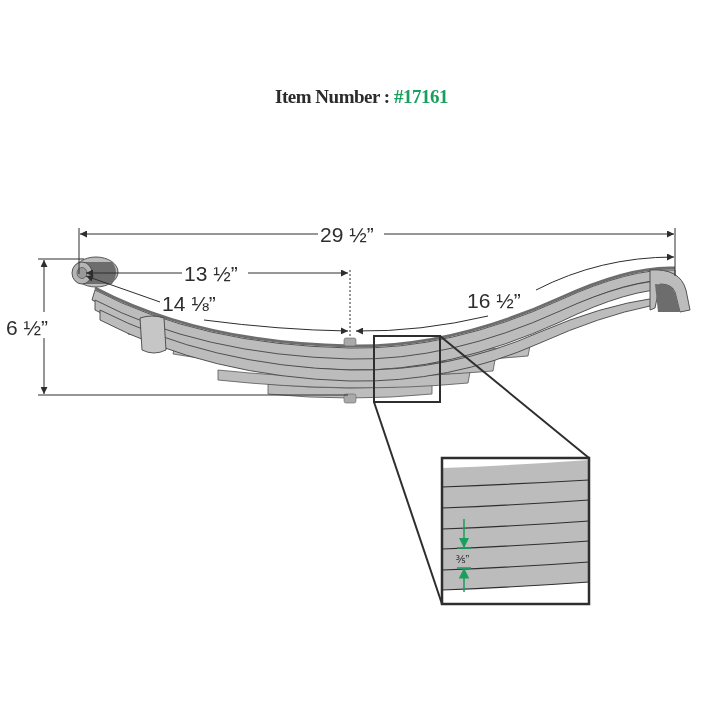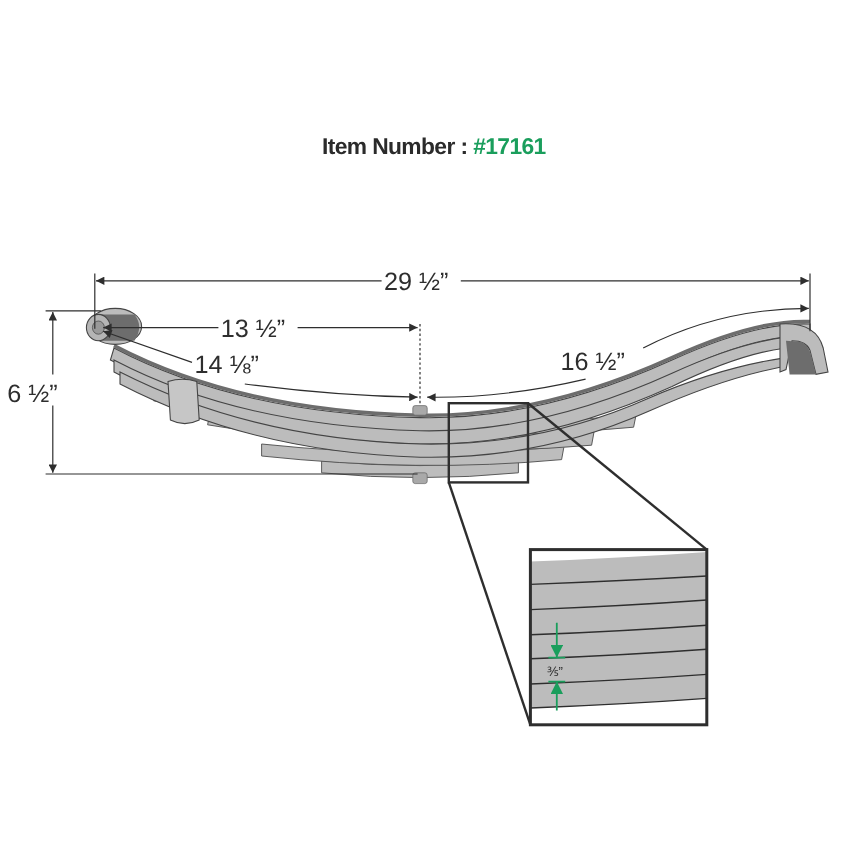--- a/index.html
+++ b/index.html
@@ -1,17 +1,17 @@
 <!DOCTYPE html>
 <html><head>
 <meta charset="utf-8">
 <style>
   html, body { margin:0; padding:0; background:#ffffff; }
   body { width:723px; height:723px; position:relative; overflow:hidden; font-family:"Liberation Sans", sans-serif; }
-  .title { position:absolute; left:0; width:723px; top:86px; text-align:center; font-family:Liberation Sans, sans-serif; font-weight:bold; font-size:19px; letter-spacing:-0.5px; color:#2b2b2b;margin-top:26px; }
+  .title { position:absolute; left:0; width:723px; top:86px; text-align:center; font-family:Liberation Serif, serif; font-weight:bold; font-size:19px; letter-spacing:-0.5px; color:#2b2b2b; }
   .title .num { color:#1a9e5c; }
   svg { position:absolute; left:0; top:0; }
   .dim { font-family:"Liberation Sans", sans-serif; font-size:21px; fill:#2e2e2e; }
   .frac { font-family:"Liberation Sans", sans-serif; font-size:11px; fill:#2e2e2e; }
 </style>
 </head>
 <body>
 
 <div class="title">
   <span>Item Number : </span><span class="num">#17161</span>

